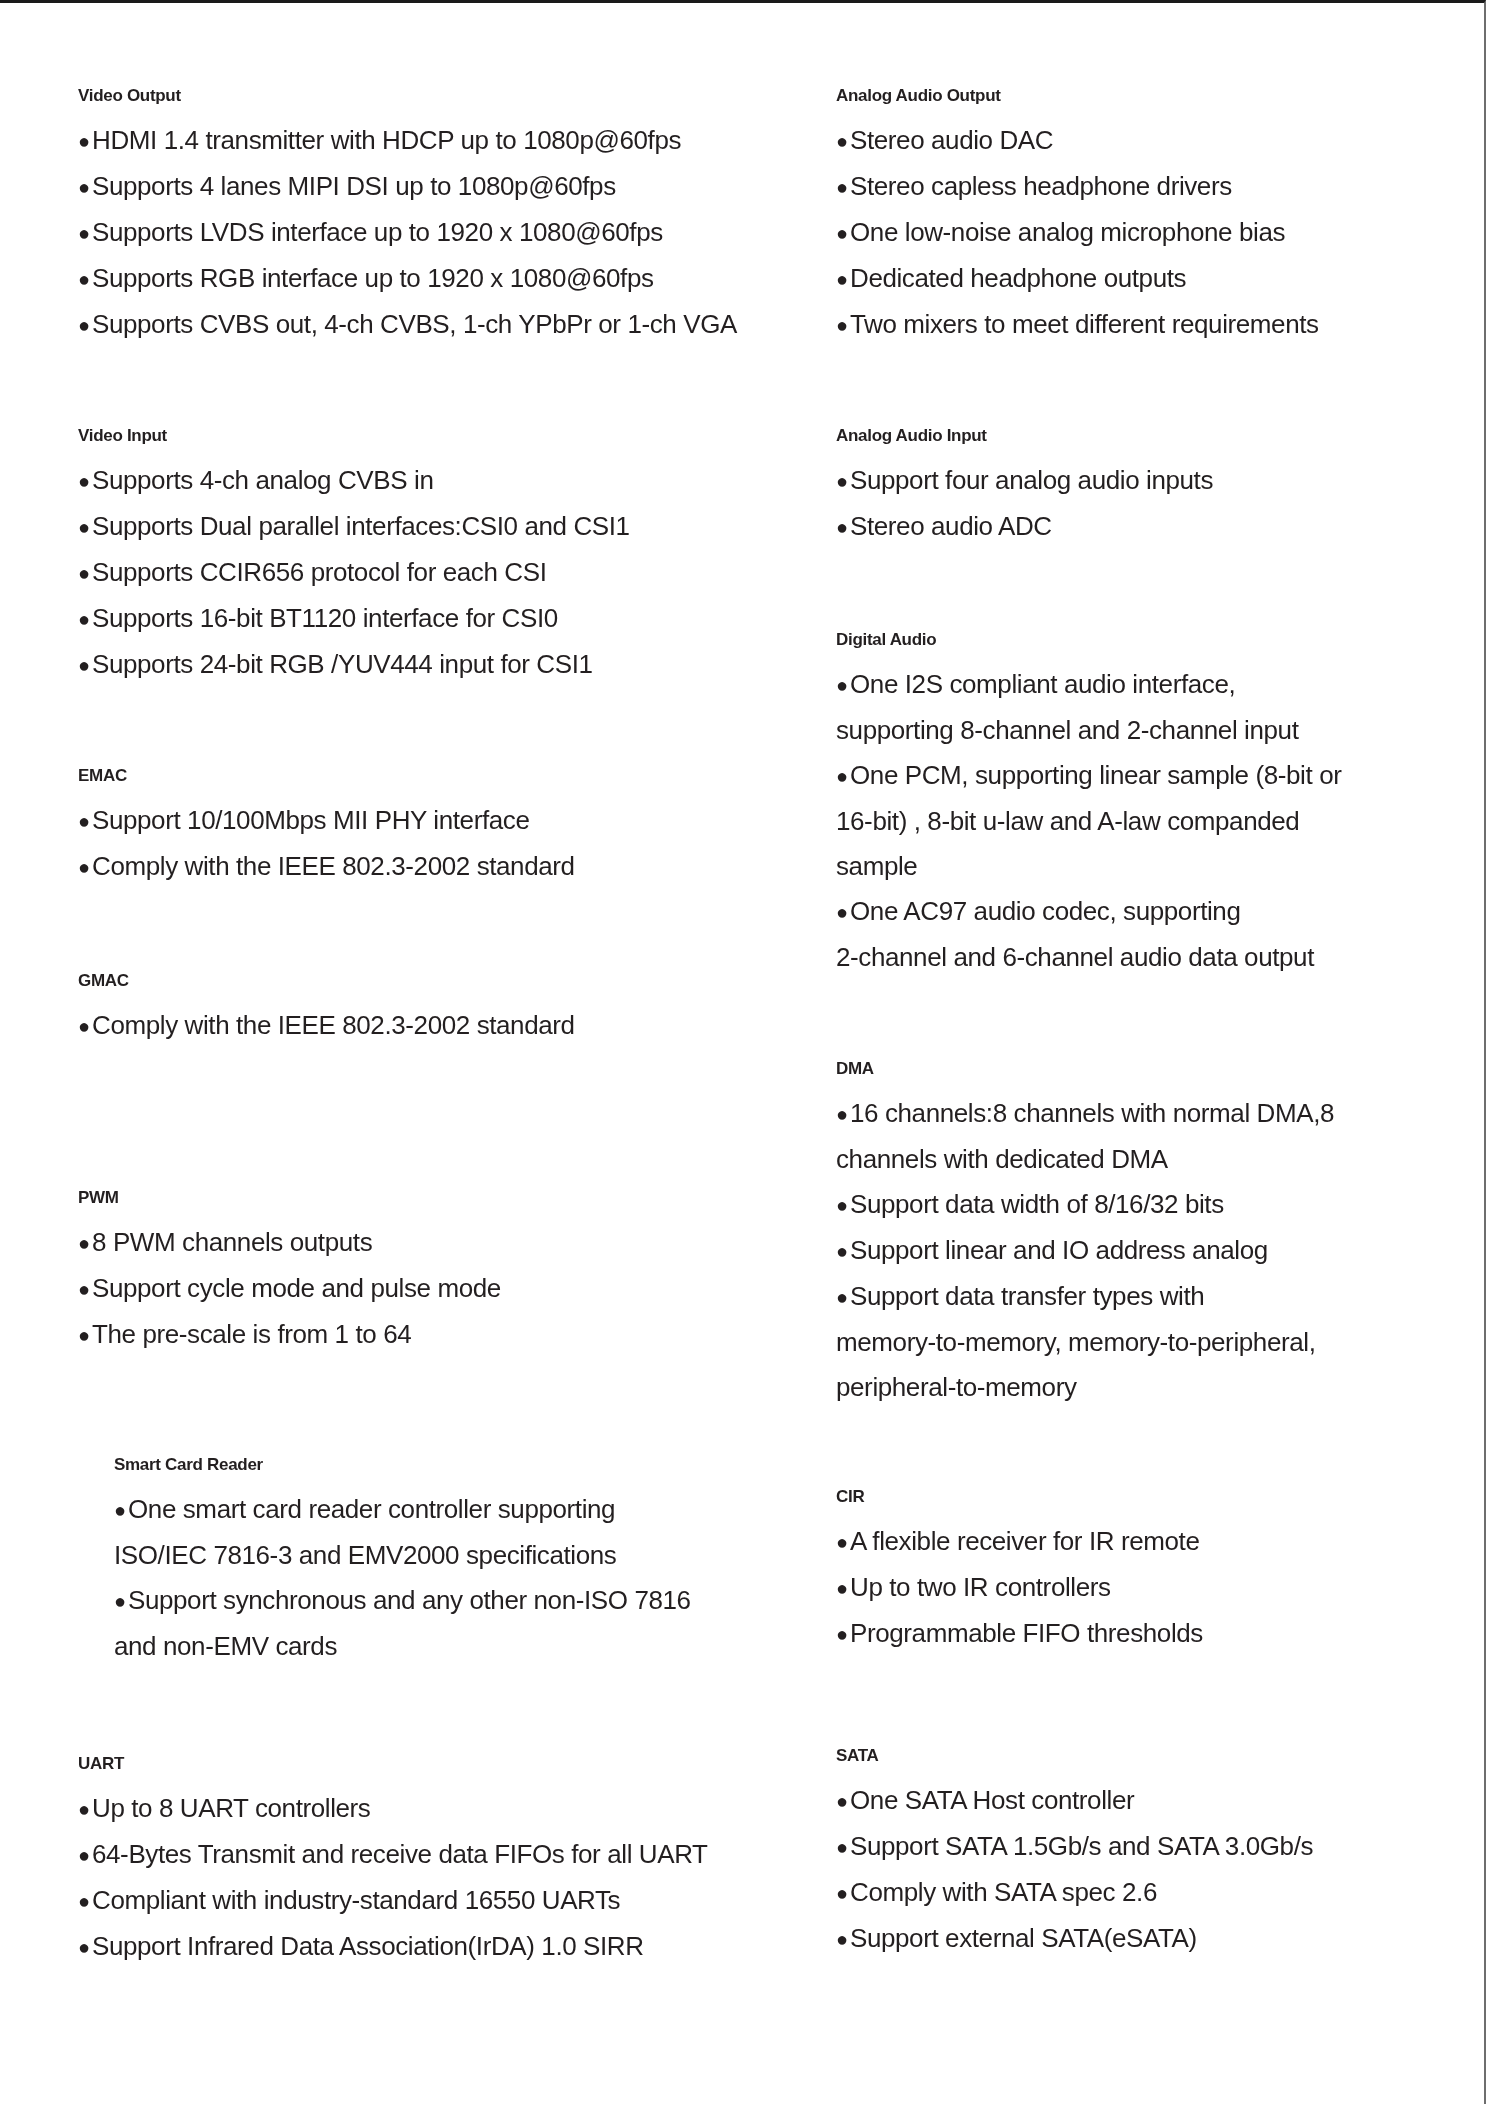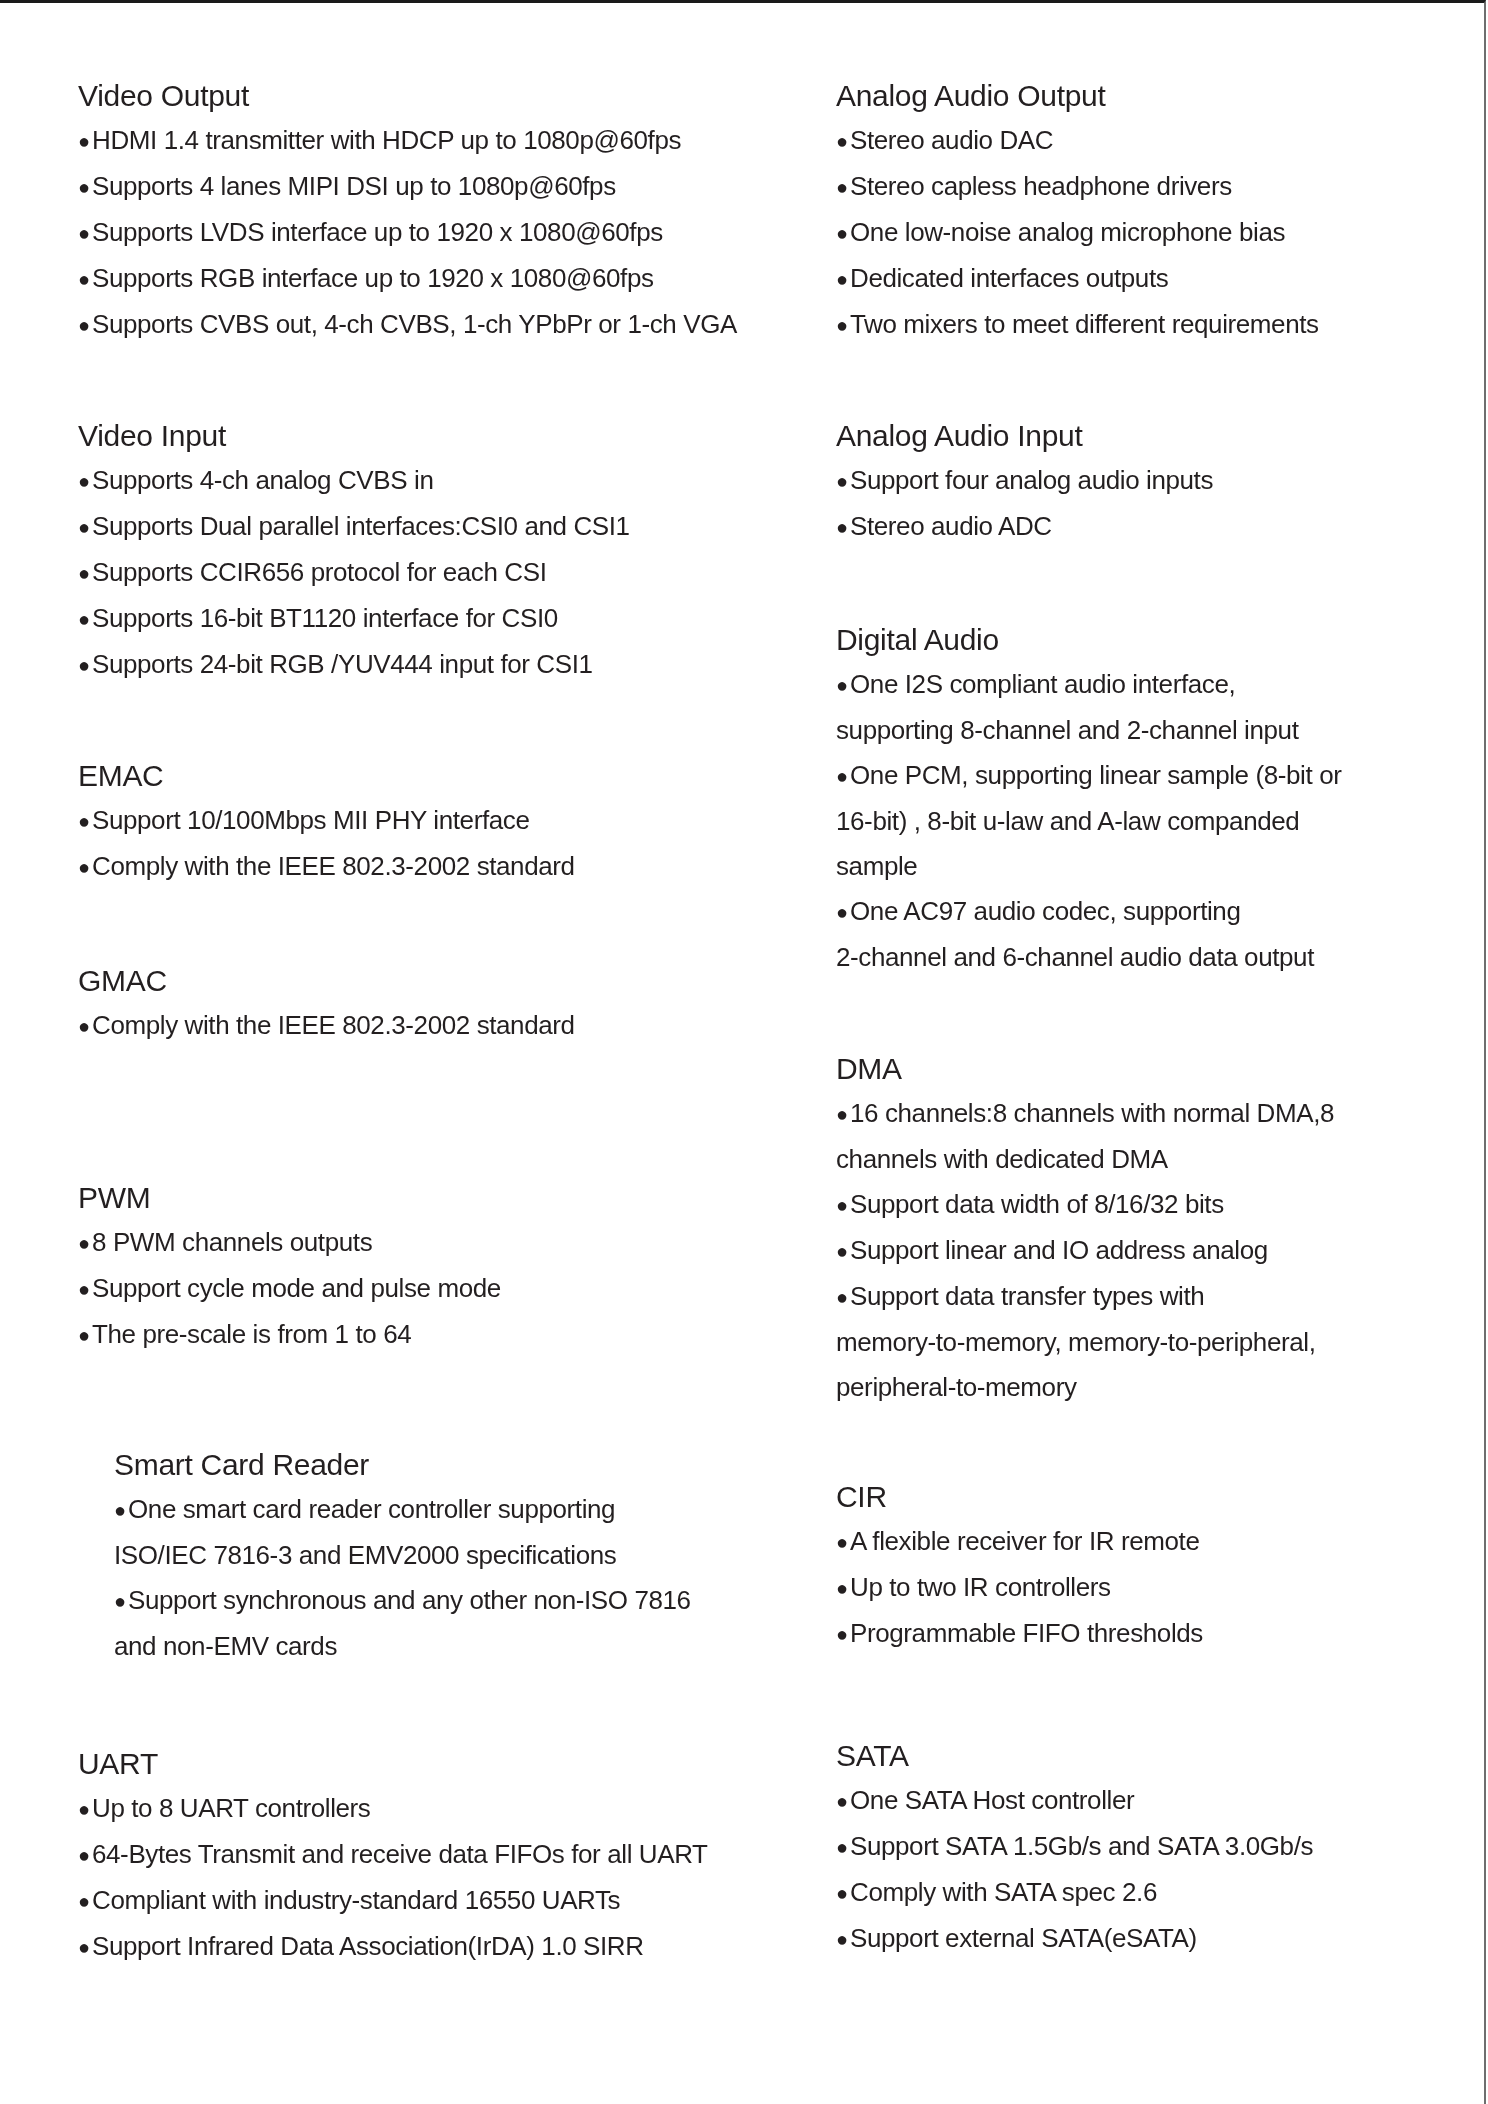--- a/index.html
+++ b/index.html
@@ -5,21 +5,21 @@
   html, body { margin: 0; padding: 0; background: #ffffff; }
   body { width: 1488px; height: 2104px; position: relative; overflow: hidden; }
   .page {
     position: absolute; left: 0; top: 0; width: 1486px; height: 2104px;
     border-top: 3px solid #1a1a1a; border-right: 2px solid #6e6e6e;
     box-sizing: border-box; background: #ffffff;
   }
   .section { position: absolute; width: 700px; color: #231f20;
     font-family: "Liberation Sans", sans-serif; }
   .section-title {
-    font-size: 30px; font-weight: normal; line-height: 45px; height: 45px;
+    font-size: 17px; font-weight: bold; line-height: 45px; height: 45px;
     letter-spacing: -0.3px; white-space: nowrap;
   }
   .item {
     font-size: 26px; line-height: 45px; letter-spacing: -0.4px;
     white-space: nowrap;
   }
   .bullet { display: inline-block; width: 14px; font-size: 20px; vertical-align: 1px; }
   .cont { }
 </style>
 </head>
@@ -72,21 +72,21 @@
         <div class="item"><span class="bullet">●</span><span>Compliant with industry-standard 16550 UARTs</span></div>
         <div class="item"><span class="bullet">●</span><span>Support Infrared Data Association(IrDA)  1.0 SIRR</span></div>
       </div>
     </div>
   <div id="col-right">
       <div class="section" style="left: 836px; top: 70px;">
         <div class="section-title">Analog Audio Output</div>
         <div class="item"><span class="bullet">●</span><span>Stereo audio DAC</span></div>
         <div class="item"><span class="bullet">●</span><span>Stereo capless headphone drivers</span></div>
         <div class="item"><span class="bullet">●</span><span>One low-noise analog microphone bias</span></div>
-        <div class="item"><span class="bullet">●</span><span>Dedicated interfaces outputs</span></div>
+        <div class="item"><span class="bullet">●</span><span>Dedicated headphone outputs</span></div>
         <div class="item"><span class="bullet">●</span><span>Two mixers to meet different requirements</span></div>
       </div>
       <div class="section" style="left: 836px; top: 410px;">
         <div class="section-title">Analog Audio Input</div>
         <div class="item"><span class="bullet">●</span><span>Support four analog audio inputs</span></div>
         <div class="item"><span class="bullet">●</span><span>Stereo audio ADC</span></div>
       </div>
       <div class="section" style="left: 836px; top: 614px;">
         <div class="section-title">Digital Audio</div>
         <div class="item"><span class="bullet">●</span><span>One I2S compliant audio interface,</span></div>

